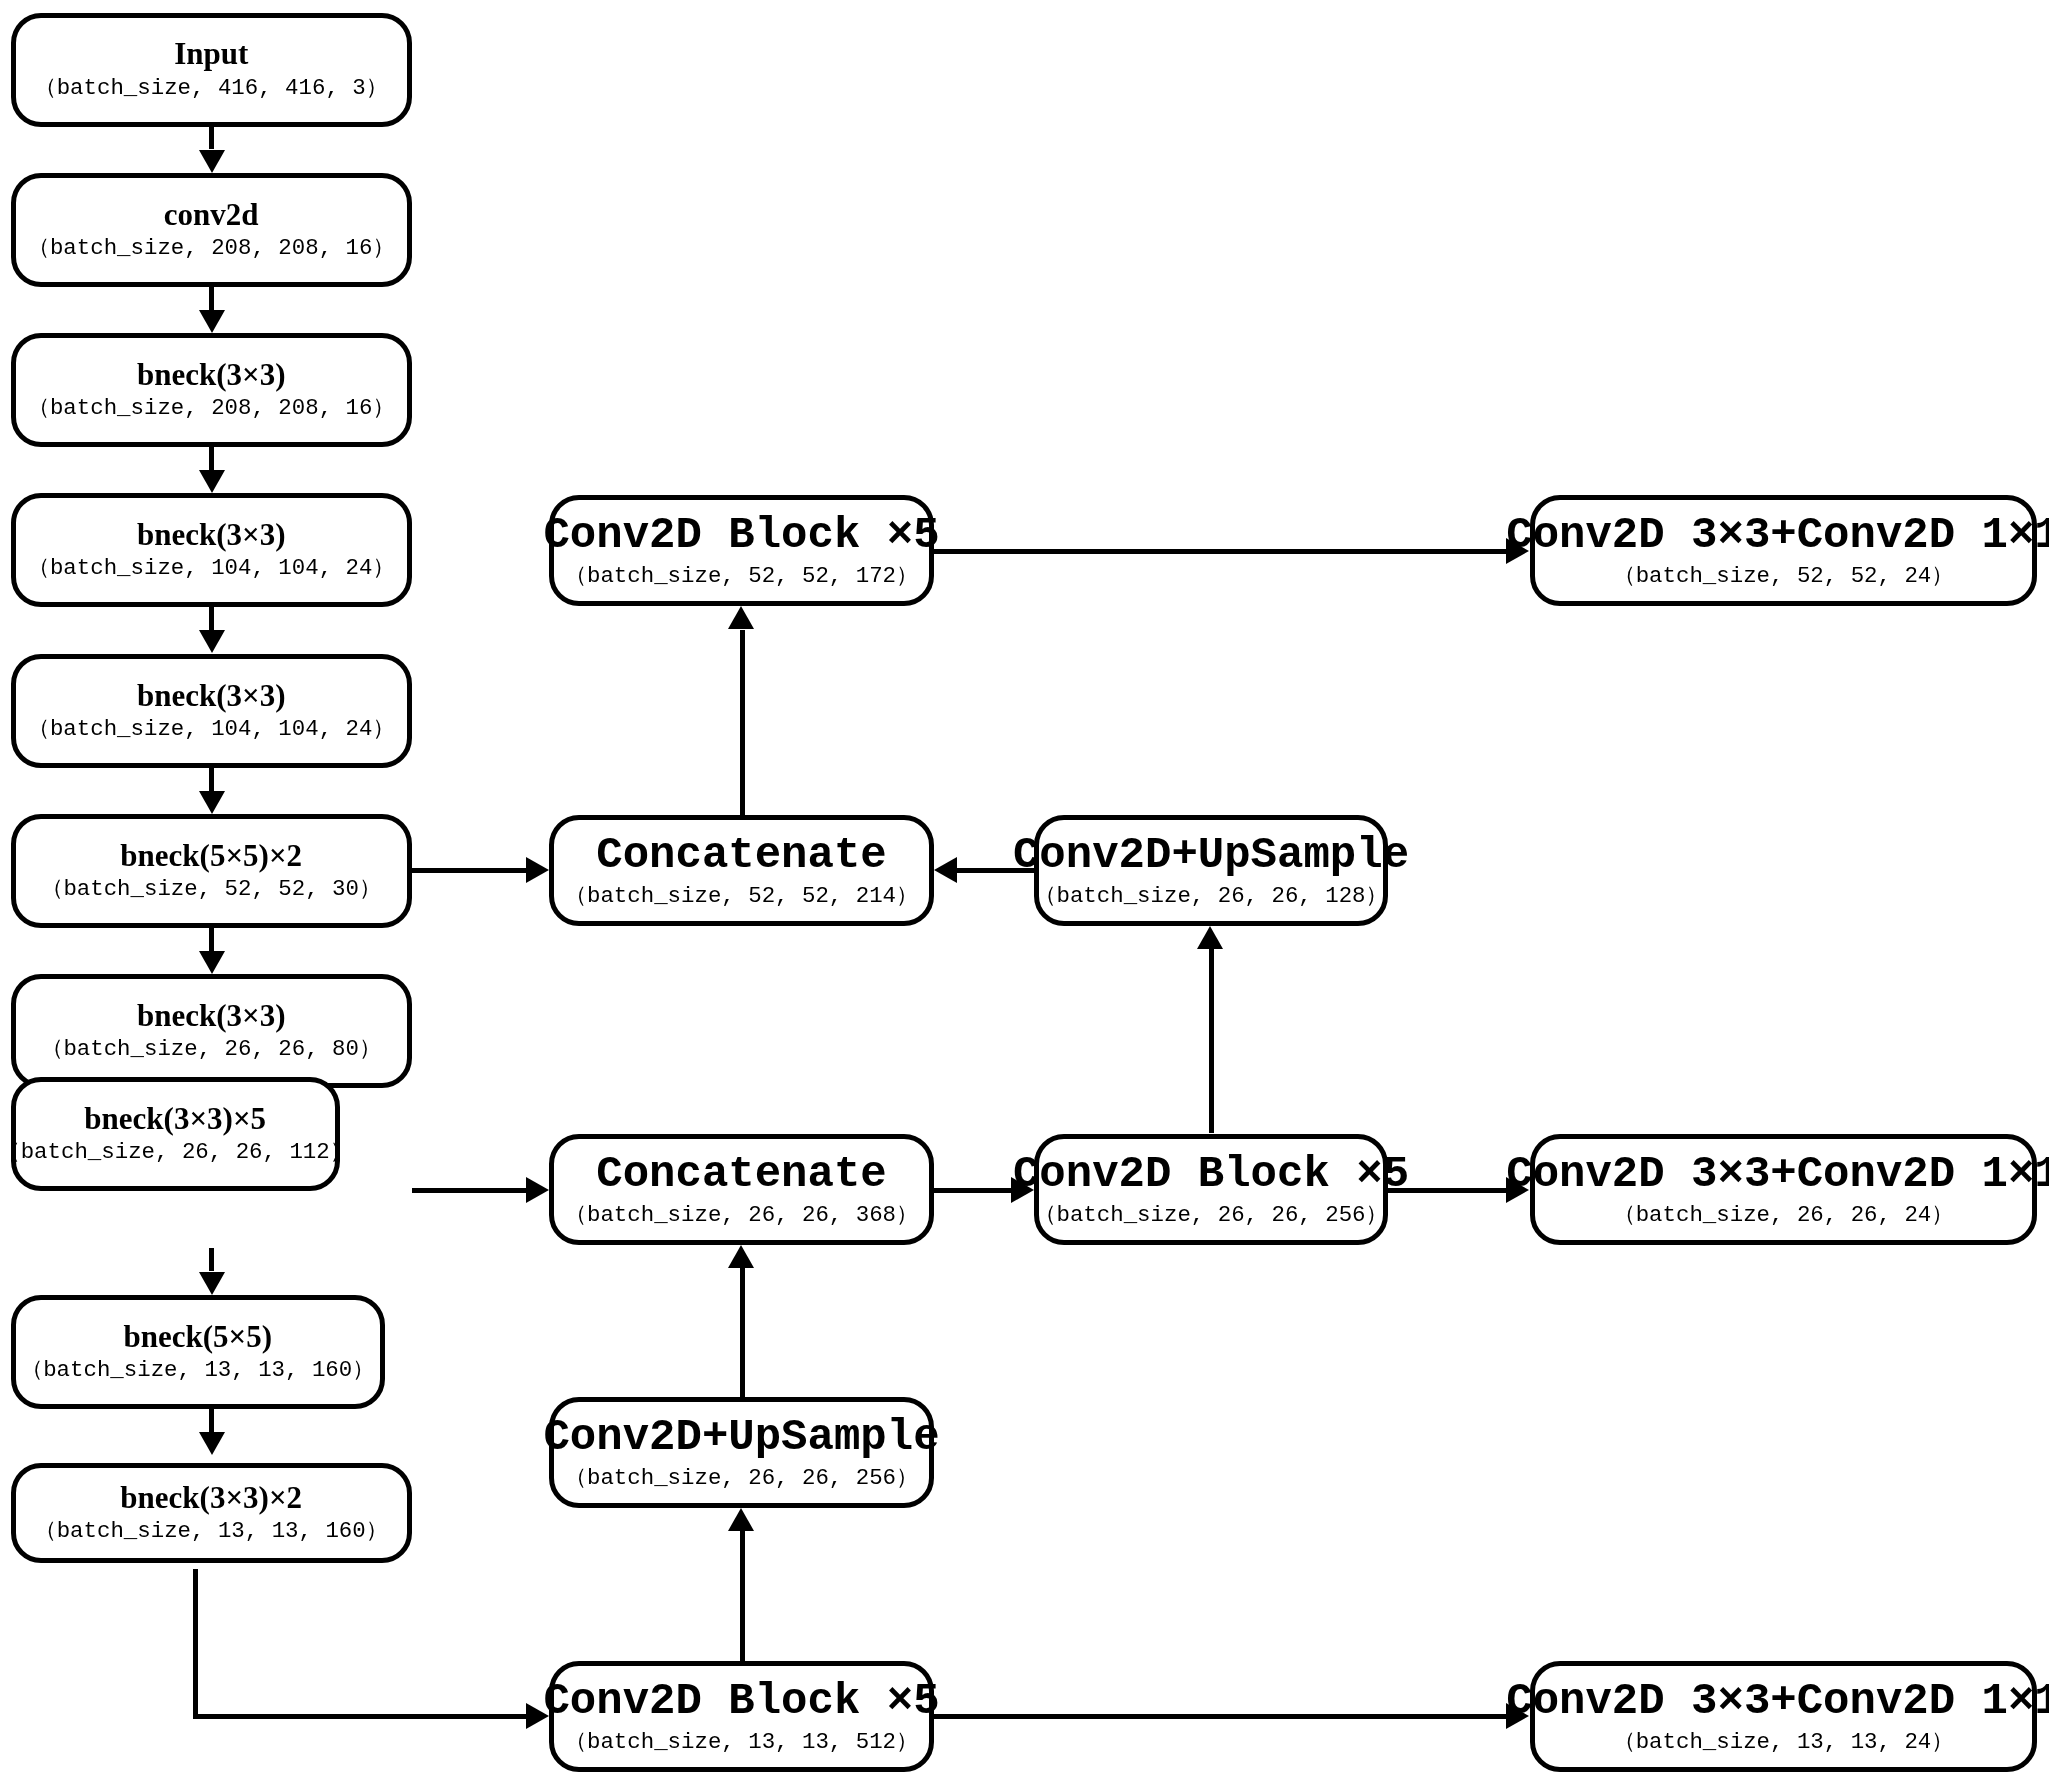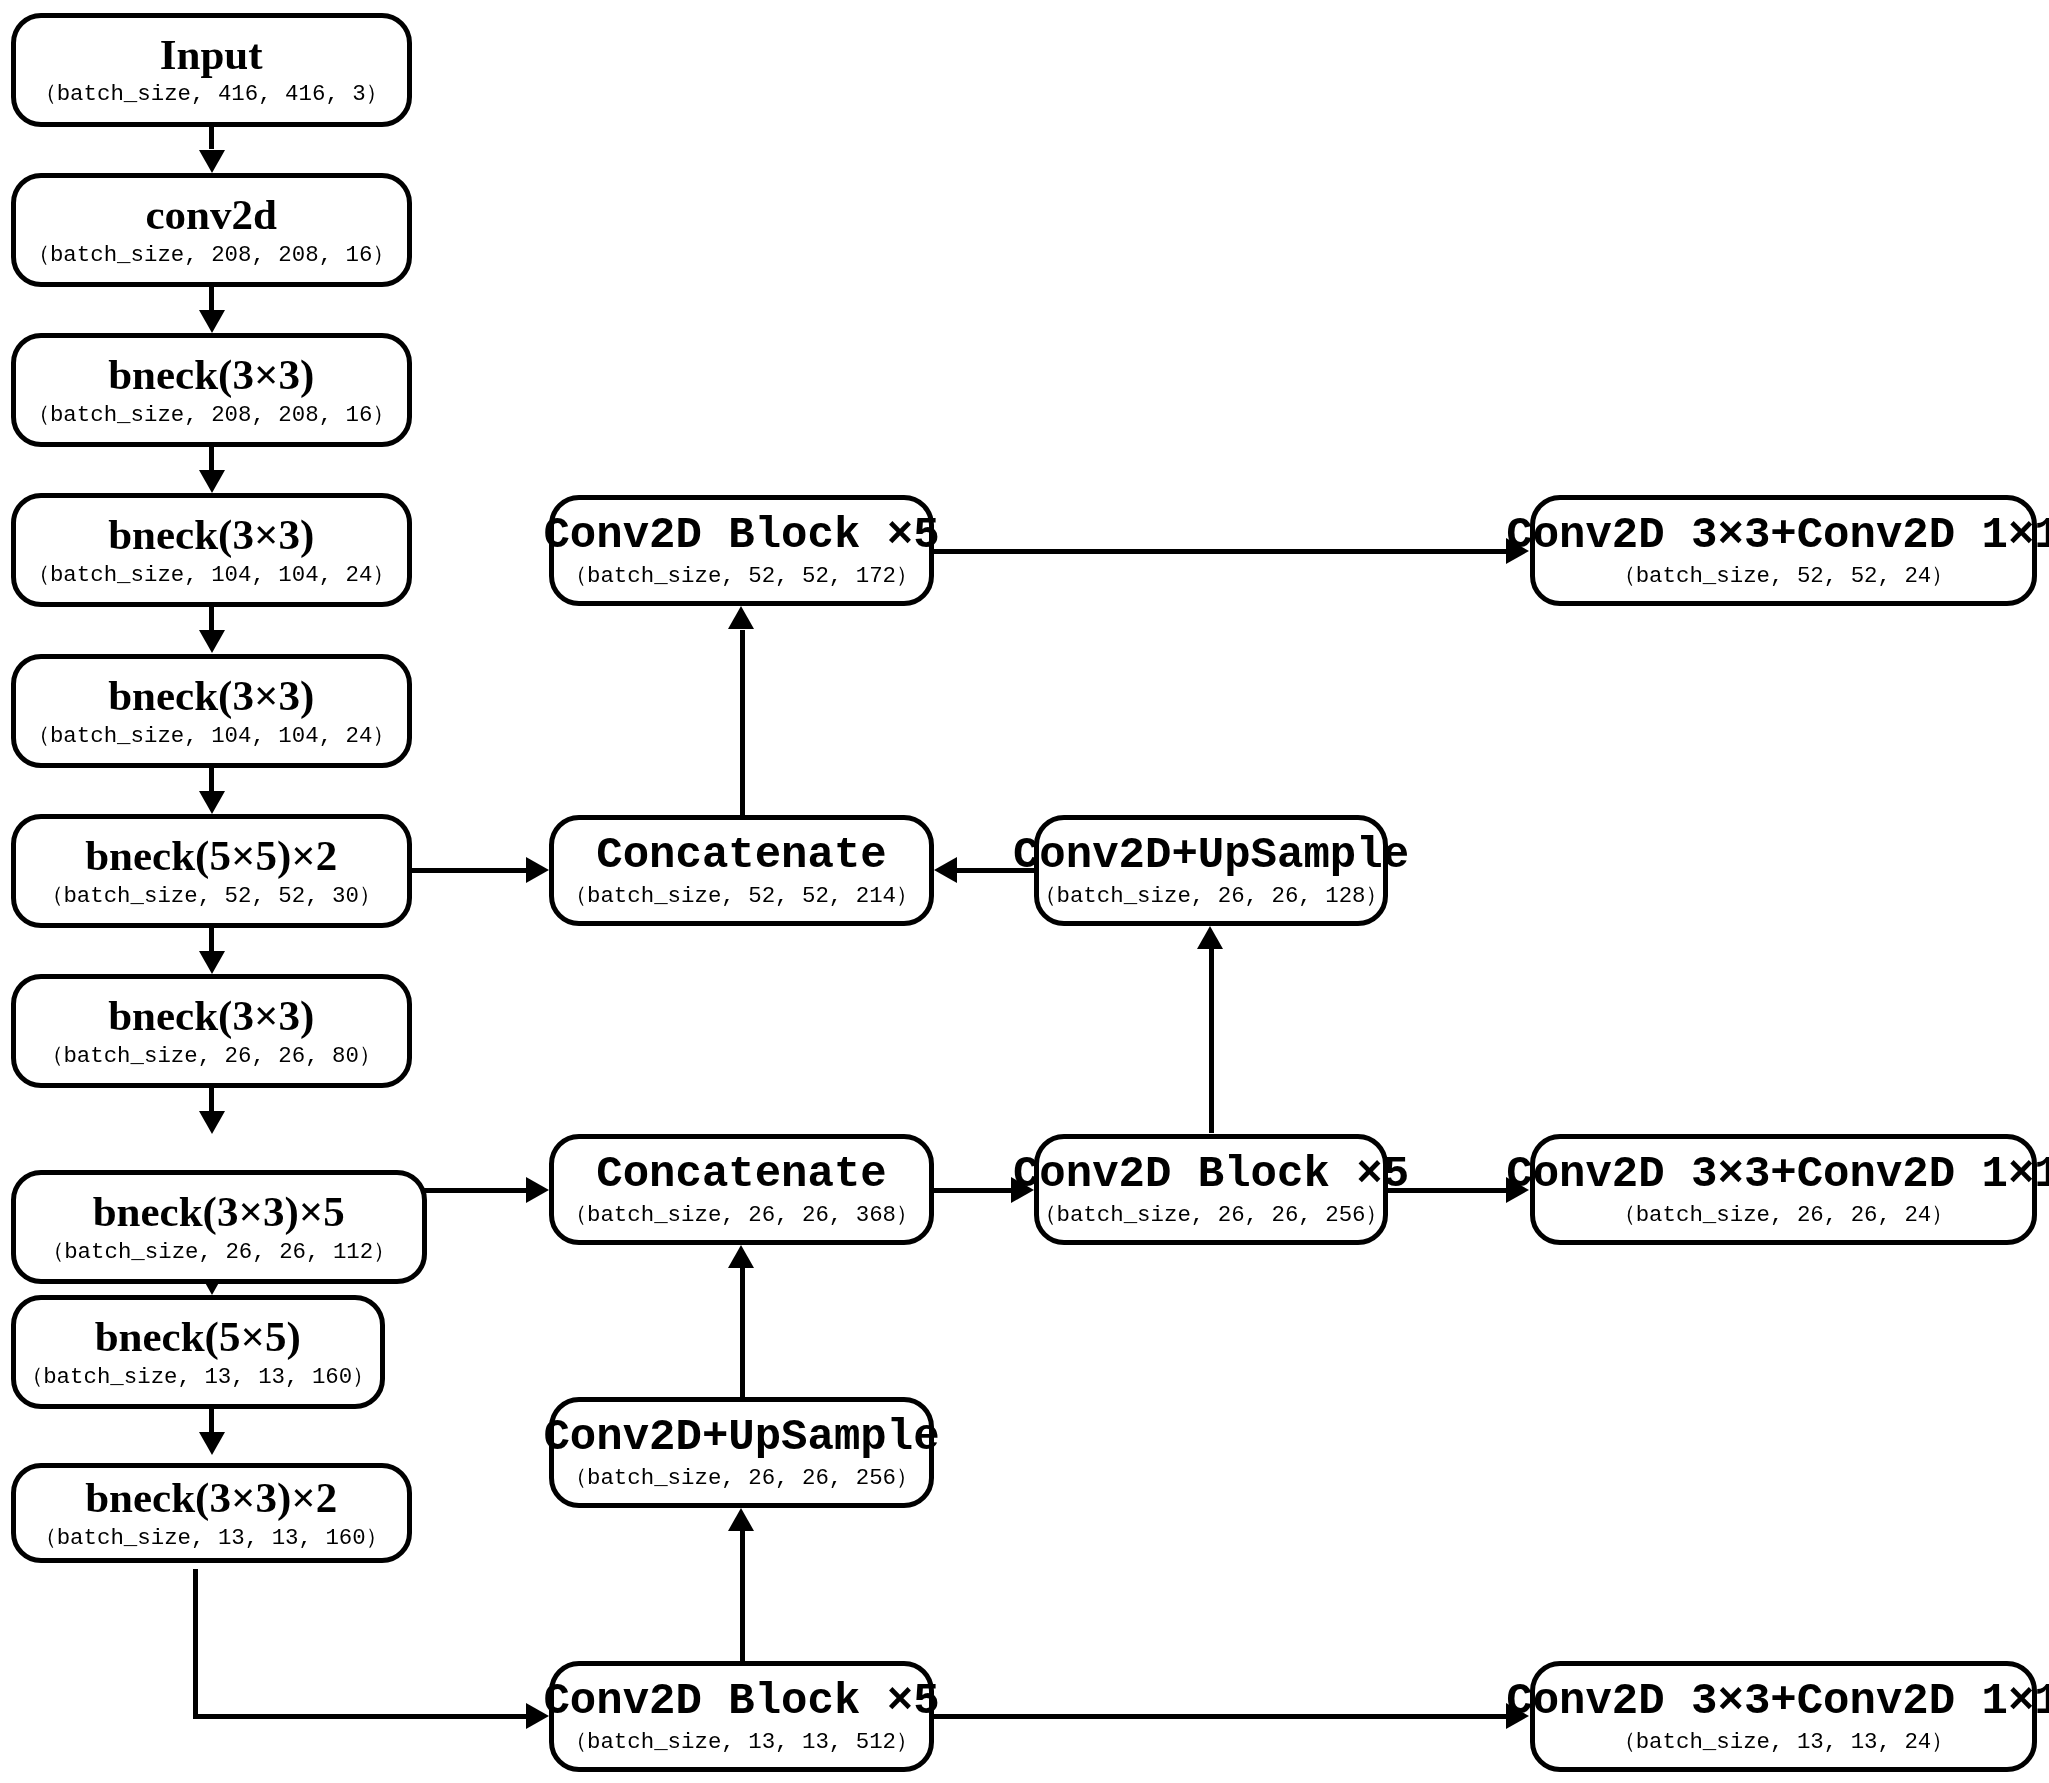--- a/index.html
+++ b/index.html
@@ -20,21 +20,21 @@
     display:flex;
     flex-direction:column;
     align-items:center;
     justify-content:center;
     white-space:nowrap;
     z-index:2;
   }
   .title{
     font-family:"Liberation Serif", serif;
     font-weight:700;
-    font-size:43px;
+    font-size:31px;
     line-height:1.1;
     color:#000000;
     letter-spacing:0px;
   }
   .node.mono .title{
     font-family:"Liberation Mono", monospace;
     font-size:44px;
     font-weight:700;
   }
   .shape{
@@ -86,21 +86,21 @@
     <div class="shape">（batch_size, 104, 104, 24）</div>
   </div>
   <div class="node" style="left:10.7px;top:814px;width:401px;height:114px">
     <div class="title">bneck(5×5)×2</div>
     <div class="shape">（batch_size, 52, 52, 30）</div>
   </div>
   <div class="node" style="left:10.7px;top:974px;width:401px;height:114px">
     <div class="title">bneck(3×3)</div>
     <div class="shape">（batch_size, 26, 26, 80）</div>
   </div>
-  <div class="node" style="left:10.7px;top:1170px;width:416px;height:114px">
+  <div class="node" style="left:10.7px;top:1077px;width:329px;height:114px">
     <div class="title">bneck(3×3)×5</div>
     <div class="shape">（batch_size, 26, 26, 112）</div>
   </div>
   <div class="node" style="left:10.7px;top:1295px;width:374px;height:114px">
     <div class="title">bneck(5×5)</div>
     <div class="shape">（batch_size, 13, 13, 160）</div>
   </div>
   <div class="node" style="left:10.7px;top:1463px;width:401px;height:100px">
     <div class="title">bneck(3×3)×2</div>
     <div class="shape">（batch_size, 13, 13, 160）</div>

